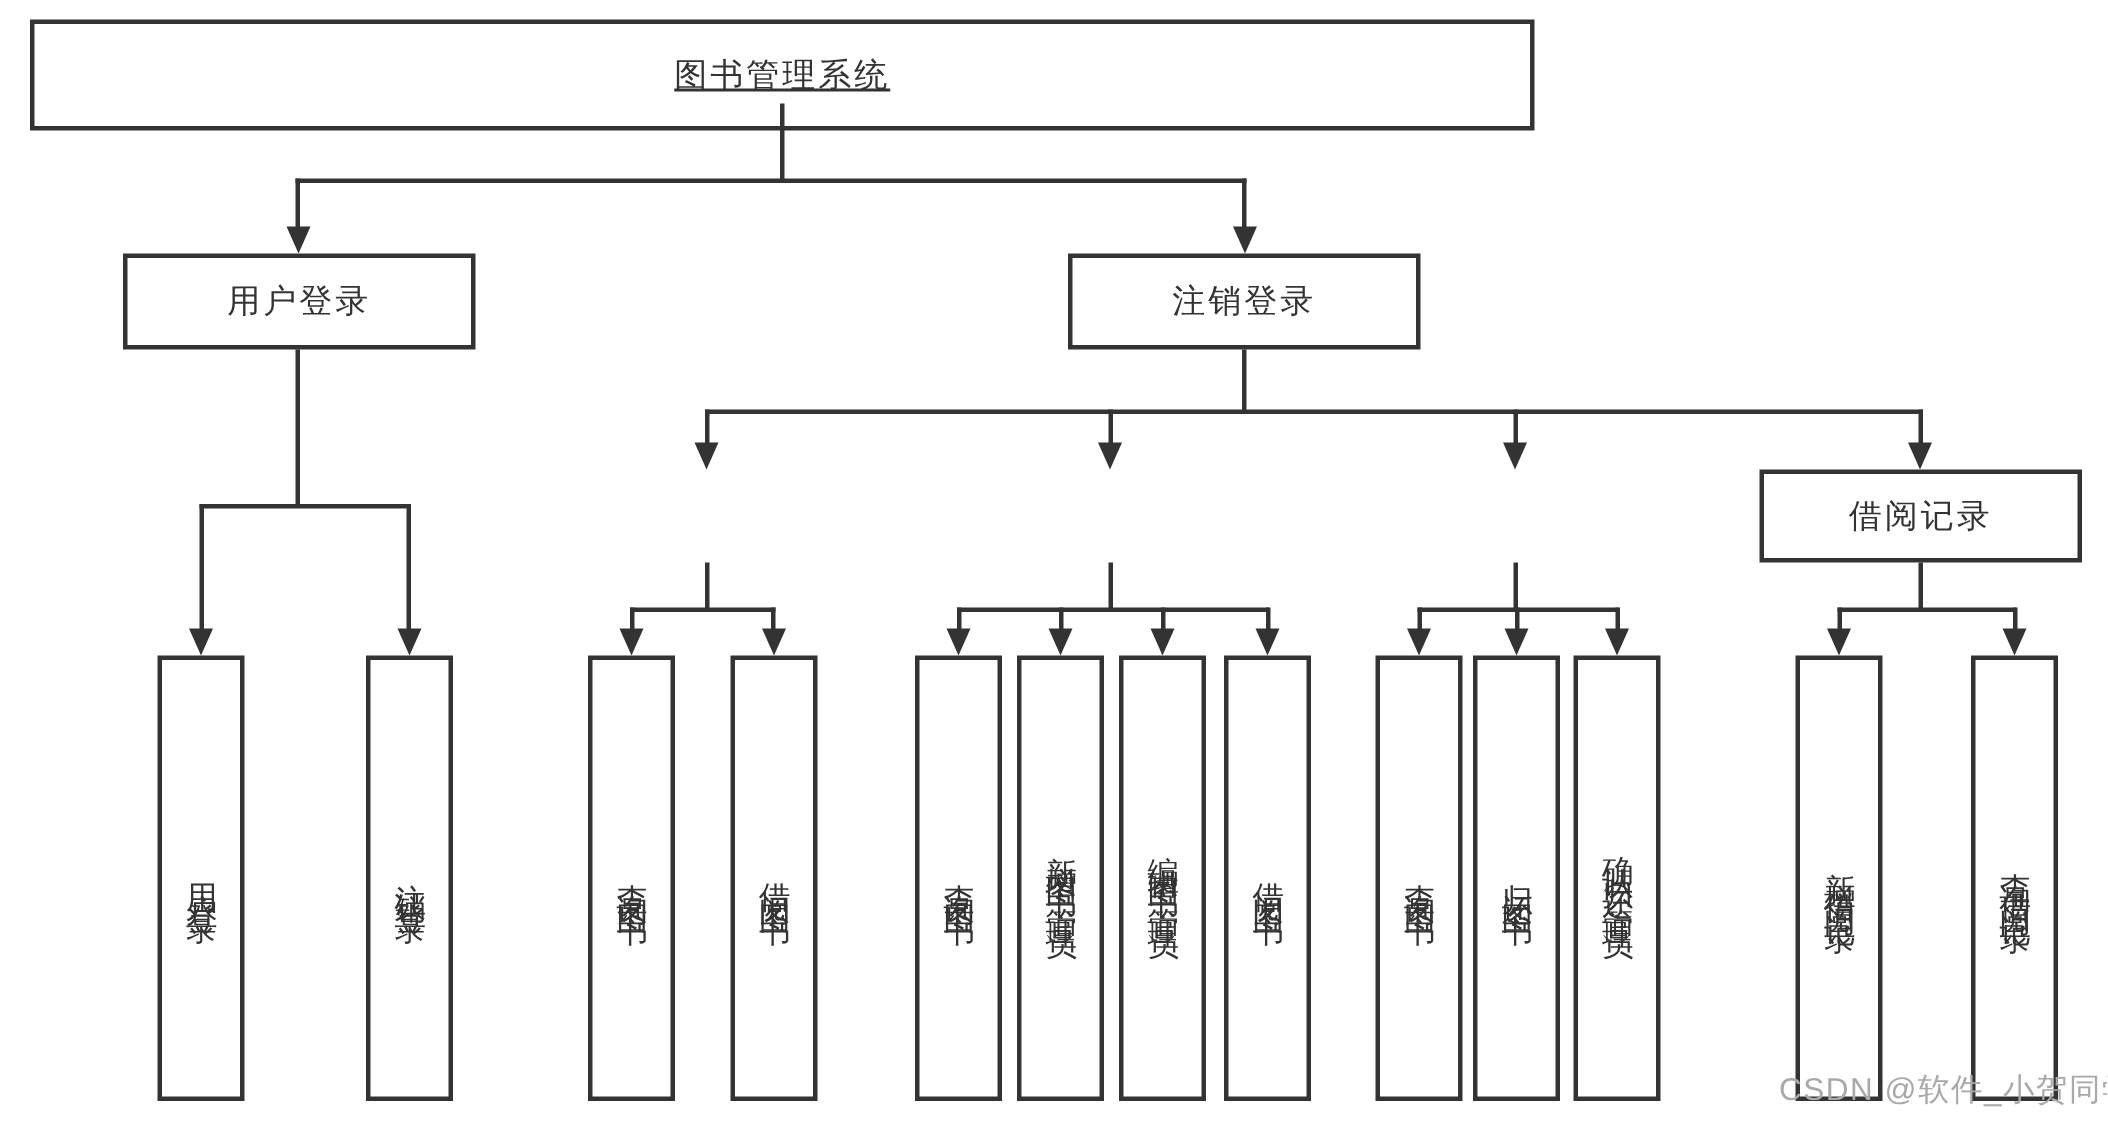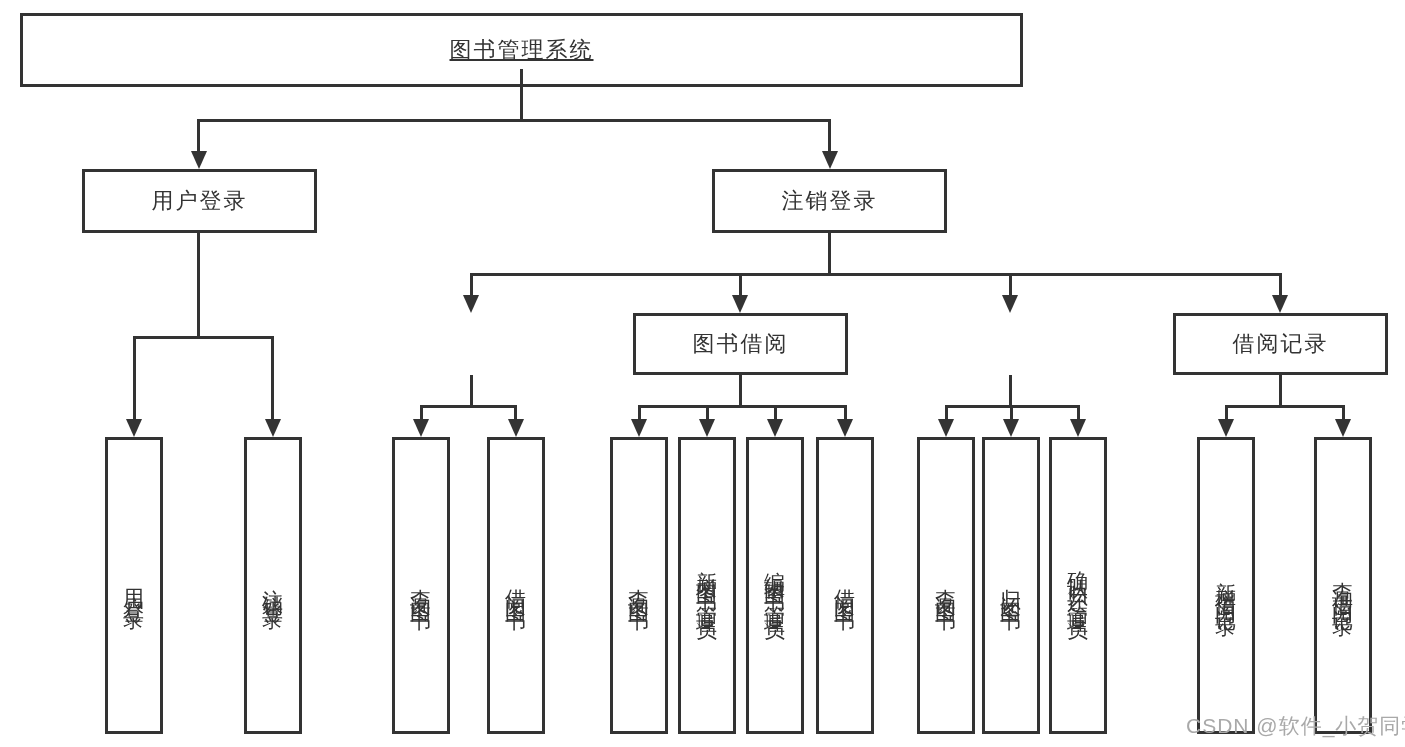--- a/index.html
+++ b/index.html
@@ -83,21 +83,20 @@
   <div class="hline" style="left:470px; top:273px; width:812px;"></div>
   <div class="vline" style="left:470px; top:273px; height:23px;"></div>
   <div class="arr" style="left:463px; top:295px;"></div>
   <div class="vline" style="left:739px; top:273px; height:23px;"></div>
   <div class="arr" style="left:732px; top:295px;"></div>
   <div class="vline" style="left:1009px; top:273px; height:23px;"></div>
   <div class="arr" style="left:1002px; top:295px;"></div>
   <div class="vline" style="left:1279px; top:273px; height:23px;"></div>
   <div class="arr" style="left:1272px; top:295px;"></div>
 
-  <div class="box hbox" style="left:633px; top:313px; width:215px; height:62px;">图书借阅</div>
   <div class="box hbox" style="left:1173px; top:313px; width:215px; height:62px;">借阅记录</div>
 
   <div class="vline" style="left:470px; top:375px; height:31px;"></div>
   <div class="hline" style="left:420px; top:405px; width:97px;"></div>
   <div class="vline" style="left:420px; top:405px; height:15px;"></div>
   <div class="arr" style="left:413px; top:419px;"></div>
   <div class="vline" style="left:514px; top:405px; height:15px;"></div>
   <div class="arr" style="left:508px; top:419px;"></div>
 
   <div class="vline" style="left:739px; top:375px; height:31px;"></div>

